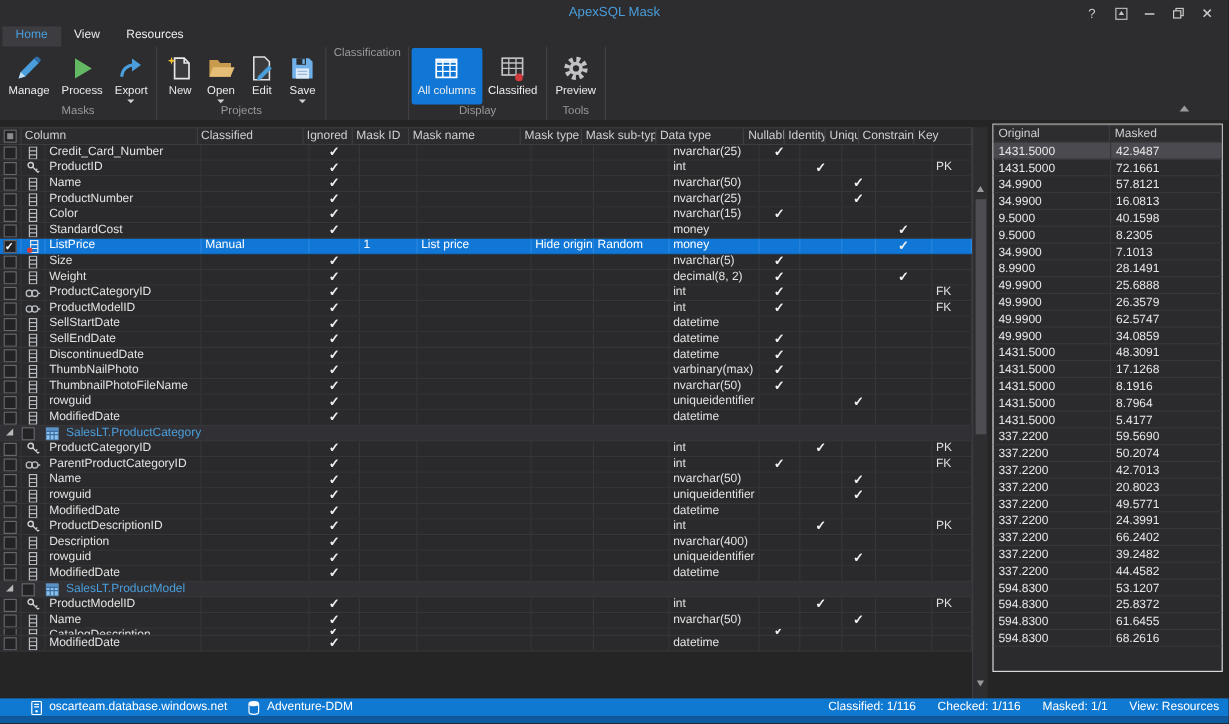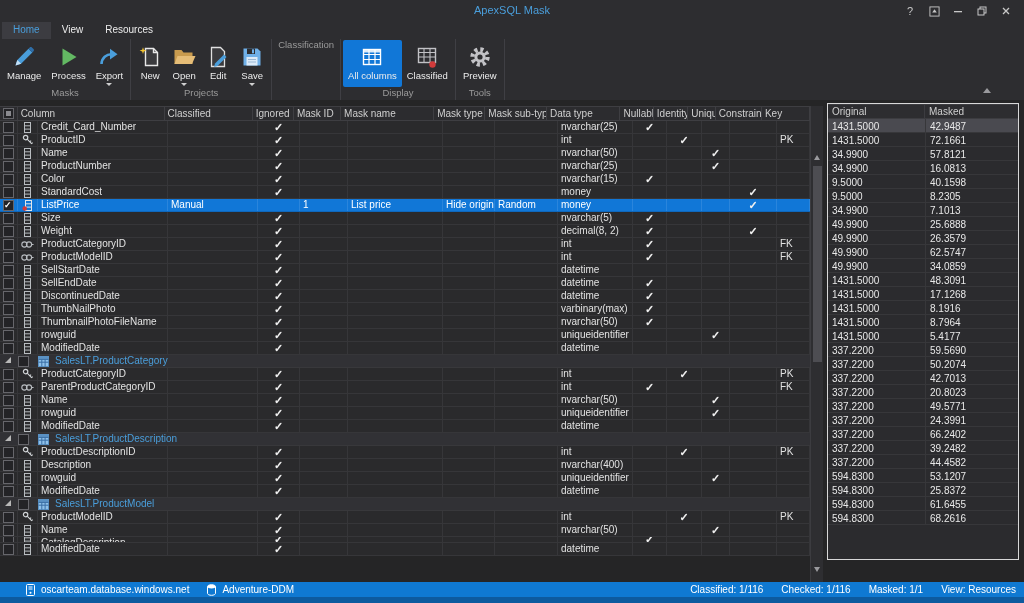--- a/index.html
+++ b/index.html
@@ -1107,32 +1107,20 @@
               <span class="chk"></span>
             </div>
             <div class="cell ctr" style="width:28px">
               <span class="chk"></span>
             </div>
             <div class="cell ctr" style="width:47px">
               <span class="chk"></span>
             </div>
             <div class="cell" style="width:33px"></div>
           </div>
-          <div class="grow">
-            <span class="gtri"></span>
-            <span class="cb"></span>
-            <span class="icn">
-              <svg width="11" height="11" viewBox="0 0 11 11">
-                <rect x="0.5" y="0.5" width="10" height="10" fill="#8fc1e9" stroke="#5b92c4"></rect>
-                <rect x="0.5" y="0.5" width="10" height="2.9" fill="#5b92c4"></rect>
-                <path d="M0.5 3.4h10M0.5 6.2h10M3.8 3.4v7.1M7.1 3.4v7.1" stroke="#3a6ea5"></path>
-              </svg>
-            </span>
-            <span class="gname">SalesLT.ProductDescription</span>
-          </div>
           <div class="row">
             <div class="cell ctr" style="width:18px">
               <span class="cb"></span>
             </div>
             <div class="cell ctr" style="width:20px">
               <span class="icn">
                 <svg width="12" height="12" viewBox="0 0 12 12">
                   <circle cx="3.6" cy="3.6" r="2.2" fill="none" stroke="#d0d3d6" stroke-width="1.2"></circle>
                   <path d="M5.2 5.2l4.6 4.6M7.8 7.8l1.3-1.2M9.6 9.6l1.1-1" stroke="#d0d3d6" stroke-width="1.1" fill="none"></path>
                 </svg>
@@ -1461,20 +1449,24 @@
             <div class="pcell">9.5000</div>
             <div class="pcell pm">40.1598</div>
           </div>
           <div class="prow">
             <div class="pcell">9.5000</div>
             <div class="pcell pm">8.2305</div>
           </div>
           <div class="prow">
             <div class="pcell">34.9900</div>
             <div class="pcell pm">7.1013</div>
+          </div>
+          <div class="prow">
+            <div class="pcell">8.9900</div>
+            <div class="pcell pm">28.1491</div>
           </div>
           <div class="prow">
             <div class="pcell">49.9900</div>
             <div class="pcell pm">25.6888</div>
           </div>
           <div class="prow">
             <div class="pcell">49.9900</div>
             <div class="pcell pm">26.3579</div>
           </div>
           <div class="prow">

